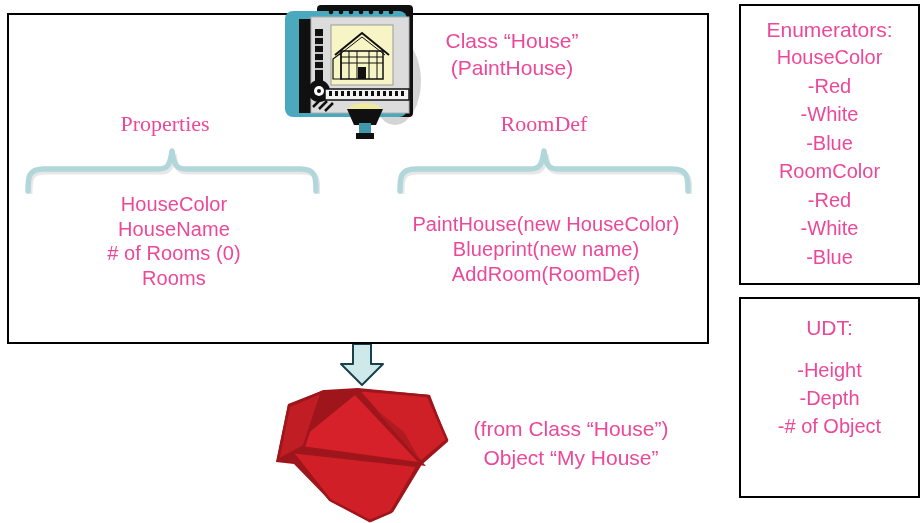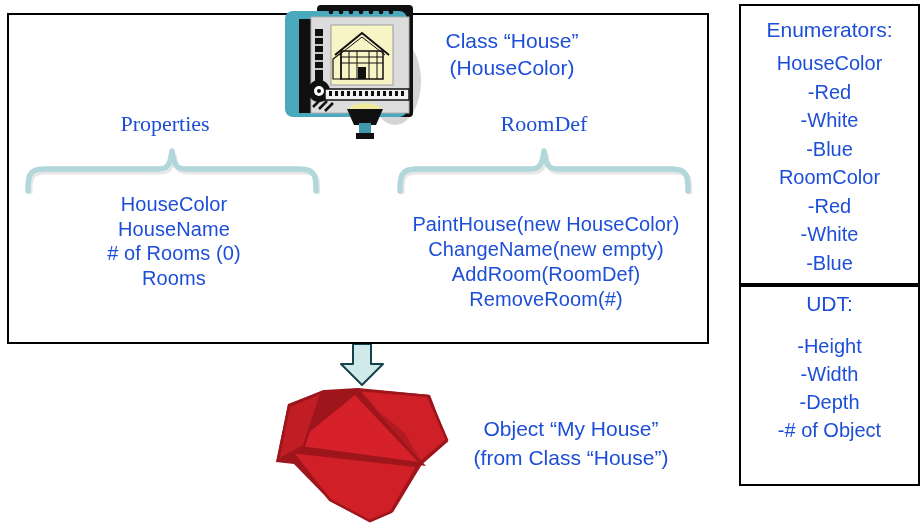--- a/index.html
+++ b/index.html
@@ -1,18 +1,18 @@
 <!DOCTYPE html>
 <html><head>
 <meta charset="utf-8">
 <style>
   html,body { margin:0; padding:0; background:#ffffff; }
   .stage {
     position:relative; width:922px; height:523px; background:#ffffff;
-    font-family:"Liberation Sans", sans-serif; color:#1d4ed8; overflow:hidden;
+    font-family:"Liberation Sans", sans-serif; color:#ec4899; overflow:hidden;
   }
   .abs { position:absolute; }
   .ctr { text-align:center; }
 
   
   .main-box {
     left:7px; top:13px; width:702px; height:331px;
     border:2px solid #000; box-sizing:border-box; background:#fff;
   }
 
@@ -24,25 +24,25 @@
   .list { font-size:20px; letter-spacing:0.1px; }
   .props-list { left:39px; top:192px; width:270px; line-height:24.5px; }
   .methods-list { left:396px; top:212px; width:300px; line-height:25px;text-align:center; }
 
   
   .side-box {
     left:739px; width:181px; border:2px solid #000; box-sizing:border-box;
     background:#fff; text-align:center;
   }
   .enum-box { top:4px; height:281px; padding-top:11px; }
-  .udt-box  { top:285px; height:201px; padding-top:4px; }
+  .udt-box  { top:297px; height:201px; padding-top:16px; }
   .side-title { font-size:21px; line-height:26px; }
   .side-line  { font-size:20px; line-height:28.5px; }
   .udt-box .side-line { line-height:28px; }
-  .enum-box .side-title { margin-bottom:6px; }
+  .enum-box .side-title { margin-bottom:0; }
   .udt-box .side-title  { margin-bottom:15px; }
 
   
   .object-label { left:421px; top:414px; width:300px; font-size:21px; line-height:29px; }
 
   
   .blueprint-art { left:283px; top:3px; width:140px; height:137px; }
   .brace { width:296px; height:50px; }
   .brace-left  { left:24px;  top:144px; }
   .brace-right { left:396px; top:144px; }
@@ -103,21 +103,21 @@
     </g>
     <path d="M30,104 L38,96 M36,106 L44,98 M42,108 L50,100" stroke="#101010" stroke-width="2.5"></path>
     <ellipse cx="82" cy="106" rx="16" ry="6" fill="#efeaa0"></ellipse>
     <polygon points="64,106 100,106 93,122 71,122" fill="#101010"></polygon>
     <rect x="76" y="120" width="12" height="12" fill="#3f98ab"></rect>
     <rect x="73" y="130" width="18" height="6" fill="#101010"></rect>
   </svg>
 
   <div class="abs class-title ctr">
     <div>Class “House”</div>
-    <div>(HouseColor)</div>
+    <div>(PaintHouse)</div>
   </div>
 
   <div class="abs section-label props-label ctr">Properties</div>
   <div class="abs section-label methods-label ctr">RoomDef</div>
 
   <svg class="abs brace brace-left" viewBox="0 0 296 50">
     <path d="M6,49 C6,35 6,28 22,28 L136,28 C145,28 148,25 150,10 C152,25 155,28 164,28 L278,28 C294,28 294,35 294,49" fill="none" stroke="#c9c9c9" stroke-width="5" opacity="0.45" stroke-linecap="round"></path>
     <path d="M4,47 C4,33 4,25 20,25 L134,25 C143,25 146,22 148,7 C150,22 153,25 162,25 L276,25 C292,25 292,33 292,47" fill="none" stroke="#b2d7db" stroke-width="5.5" stroke-linecap="round" stroke-linejoin="round"></path>
   </svg>
   <svg class="abs brace brace-right" viewBox="0 0 296 50">
@@ -127,57 +127,55 @@
 
   <div class="abs list props-list ctr">
     <div>HouseColor</div>
     <div>HouseName</div>
     <div># of Rooms (0)</div>
     <div>Rooms</div>
   </div>
 
   <div class="abs list methods-list ctr">
     <div>PaintHouse(new HouseColor)</div>
-    <div>ChangeName(new empty)</div>
+    <div>Blueprint(new name)</div>
     <div>AddRoom(RoomDef)</div>
-    <div>RemoveRoom(#)</div>
   </div>
 
   <svg class="abs down-arrow" viewBox="0 0 48 43">
     <polygon points="15,0 33,0 33,20 45,20 24,41 3,20 15,20" fill="#cfe9ea" stroke="#17414c" stroke-width="2" stroke-linejoin="round"></polygon>
   </svg>
 
   <svg class="abs house-art" viewBox="0 0 212 141">
     <polygon points="18,80 30,22 66,8 100,6 172,13 190,60 166,71 133,131 112,140 72,119 36,82" fill="#9e161c"></polygon>
     <polygon points="34,70 160,84 133,130 112,139 72,118" fill="#d01f27" stroke="#9e161c" stroke-width="2.5"></polygon>
     <polygon points="163,82 188,60 170,64 134,130" fill="#ab181e" stroke="#9e161c" stroke-width="2"></polygon>
     <polygon points="100,8 170,14 189,58 163,80" fill="#cf1f27" stroke="#9e161c" stroke-width="2.5"></polygon>
     <polygon points="32,64 97,11 164,82" fill="#d6202a" stroke="#9e161c" stroke-width="3"></polygon>
     <polygon points="116,26 163,80 146,50" fill="#b01a21"></polygon>
     <polygon points="20,78 31,24 64,10 46,64" fill="#c01d24" stroke="#9e161c" stroke-width="2.5"></polygon>
   </svg>
 
   <div class="abs object-label ctr">
+    <div>(from Class “House”)</div>
     <div>Object “My House”</div>
-    <div>(from Class “House”)</div>
   </div>
 
   <div class="abs side-box enum-box">
     <div class="side-title">Enumerators:</div>
     <div class="side-line">HouseColor</div>
     <div class="side-line">-Red</div>
     <div class="side-line">-White</div>
     <div class="side-line">-Blue</div>
     <div class="side-line">RoomColor</div>
     <div class="side-line">-Red</div>
     <div class="side-line">-White</div>
     <div class="side-line">-Blue</div>
   </div>
 
   <div class="abs side-box udt-box">
     <div class="side-title">UDT:</div>
     <div class="side-line">-Height</div>
-    <div class="side-line">-Width</div>
     <div class="side-line">-Depth</div>
     <div class="side-line">-# of Object</div>
   </div>
 
 </div>
 
 </body></html>

